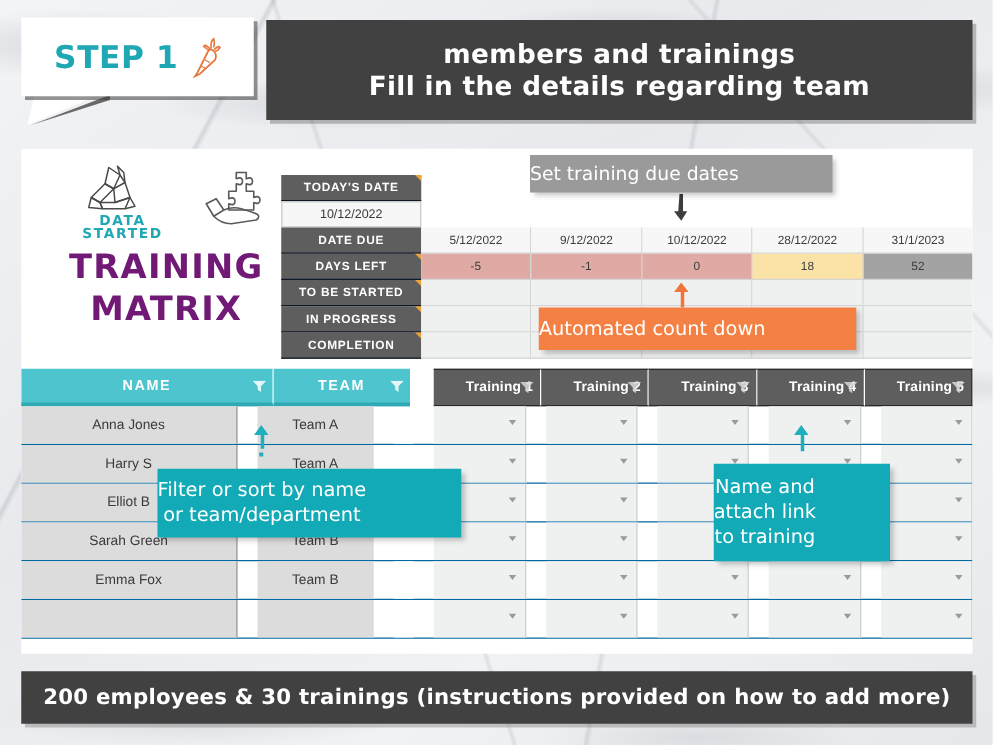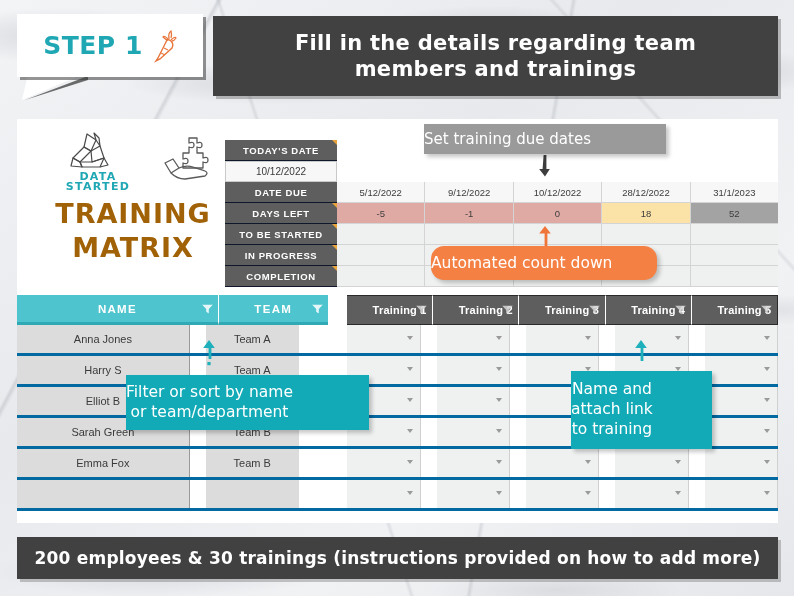--- a/index.html
+++ b/index.html
@@ -118,21 +118,21 @@
   #hand-puzzle { position: absolute; left: 102px; top: 4px; }
   #matrix-title {
     position: absolute;
     left: 0; top: 78px; width: 208px;
     text-align: center;
     font-family: "DejaVu Sans", sans-serif;
     font-weight: bold;
     font-size: 27px;
     letter-spacing: 1px;
     line-height: 34px;
-    color: #a16207;
+    color: #701a75;
   }
 
   
   #label-col {
     position: absolute;
     left: 208px; top: 21px;
     width: 112px;
   }
   .lbl-cell {
     height: 21px;
@@ -220,21 +220,21 @@
     position: absolute;
     right: 5px; top: 50%;
     transform: translateY(-50%);
     opacity: .85;
   }
   .th-gap { width: 20px; background: #ffffff; }
 
   #tbody .tr {
     display: flex;
     height: 31px;
-    border-bottom: 3px solid #0369a1;
+    border-bottom: 1px solid #0369a1;
     gap: 16px;
   }
   .td-name, .td-team {
     background: #dcdcdc;
     font-size: 11px;
     color: #3a3a3a;
     display: flex; align-items: center; justify-content: center;
     position: relative;
   }
   .td-name { width: 208px; border-right: 1px solid #9a9a9a; }
@@ -267,24 +267,23 @@
     display: flex; align-items: center; 
   }
   #callout-due {
     left: 424px; top: 124px;
     width: 242px; height: 30px;
     background: #9a9a9a;
     font-size: 15px;
   }
   #callout-count {
     left: 431px; top: 246px;
-    width: 226px; height: 34px;
+    width: 254px; height: 34px;
     background: #f48044;
     font-size: 15.5px;
-    border-radius: 13px;
   }
   #callout-filter {
     left: 126px; top: 375px;
     width: 243px; height: 55px;
     background: #12aab6;
     font-size: 15.5px;
     line-height: 1.25;
   }
   #callout-name {
     left: 571px; top: 371px;
@@ -331,22 +330,22 @@
     <path d="M16 11 L7 29 L5 32 L9 30 L21 19 Q23 15 20 12 Q18 10 16 11 Z" fill="none" stroke="#e8763c" stroke-width="1.4"></path>
     <path d="M10 24 L14 26 M13 19 L17 21" stroke="#e8763c" stroke-width="1.1"></path>
     <path d="M18 10 Q17 4 20 2 Q21 6 20 9" fill="none" stroke="#e8763c" stroke-width="1.3"></path>
     <path d="M20 11 Q24 7 25 9 Q23 12 21 12" fill="none" stroke="#e8763c" stroke-width="1.3"></path>
     <path d="M17 10 Q13 6 12 8 Q15 11 17 11" fill="none" stroke="#e8763c" stroke-width="1.3"></path>
   </svg>
 </div>
 
 <div id="header-banner">
   <div class="banner-text">
+    <div>members and trainings</div>
     <div>Fill in the details regarding team</div>
-    <div>members and trainings</div>
   </div>
 </div>
 
 <div id="sheet">
 
   <div id="brand">
     <div id="logo-row">
       <svg id="rabbit-logo" width="56" height="44" viewBox="0 0 56 44">
         <g fill="none" stroke="#4a4a4a" stroke-width="1.2" stroke-linejoin="round">
           <path d="M24 3 L21 16 L28 20 L33 9 Z"></path>

